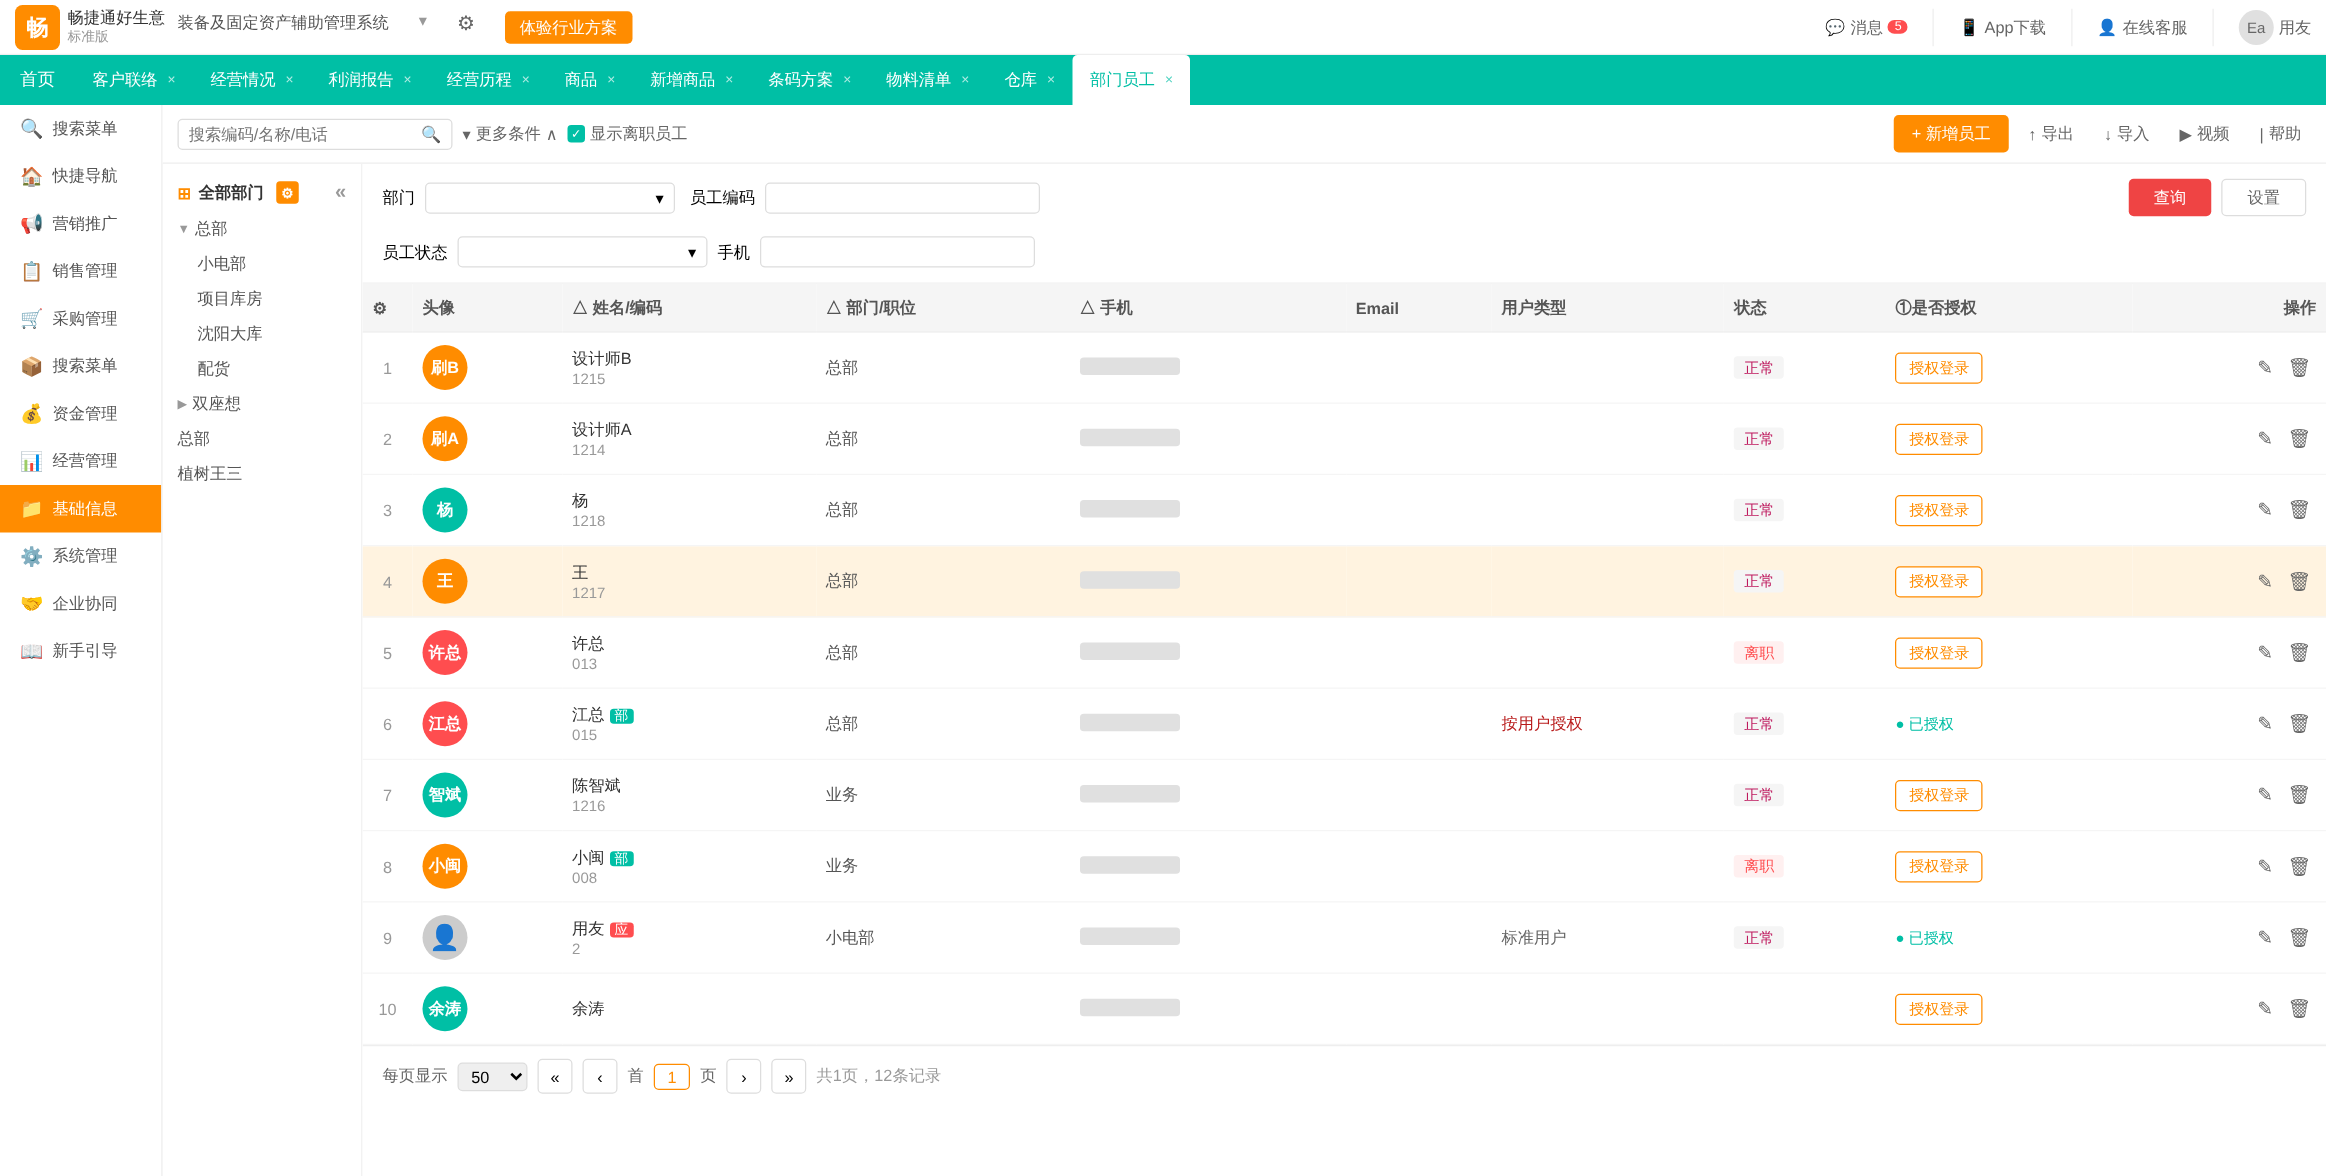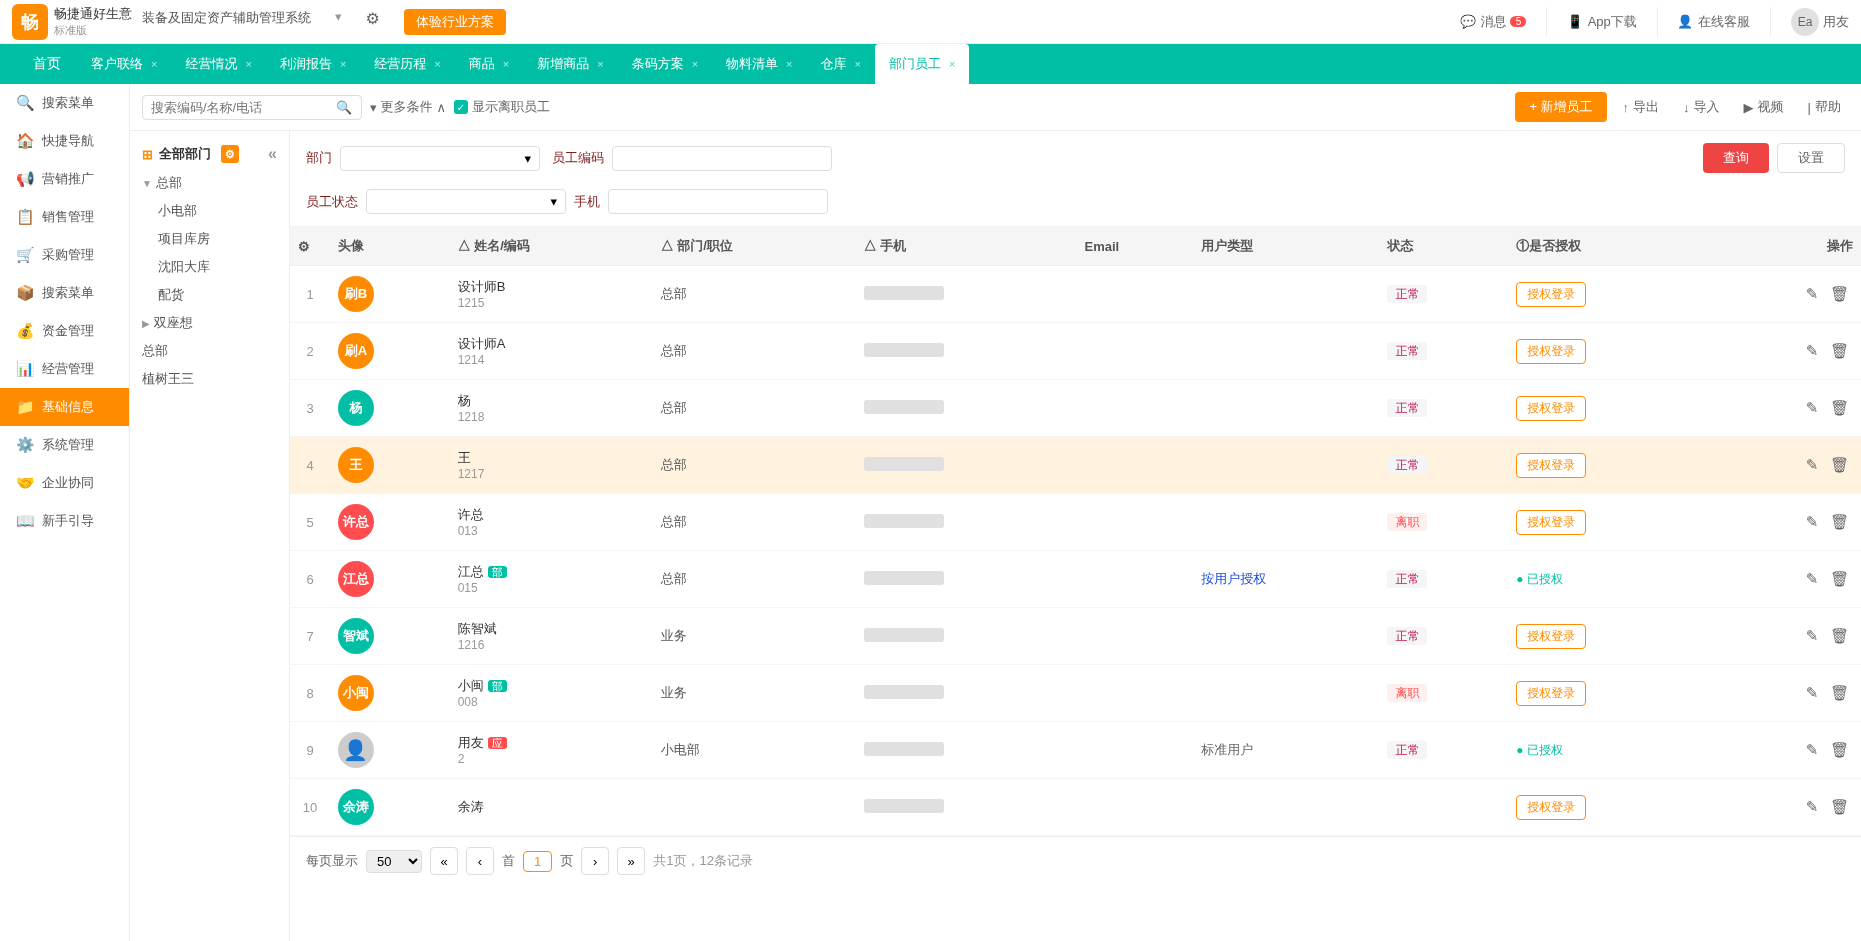--- a/index.html
+++ b/index.html
@@ -10,21 +10,21 @@
     .logo-area { display: flex; align-items: center; gap: 6px; width: 130px; }
     .logo-icon { width: 36px; height: 36px; background: #ff8c00; border-radius: 6px; display: flex; align-items: center; justify-content: center; color: #fff; font-size: 18px; font-weight: bold; }
     .logo-text { font-size: 12px; color: #333; line-height: 1.3; }
     .sys-title { flex: 1; font-size: 13px; color: #555; display: flex; align-items: flex-start; gap: 24px; }
     .top-actions { display: flex; align-items: center; gap: 16px; color: #666; font-size: 13px; }
     .top-action-item { display: flex; align-items: center; gap: 4px; cursor: pointer; }
     .badge { background: #ff4d4f; color: #fff; border-radius: 10px; font-size: 10px; padding: 0 4px; min-width: 16px; text-align: center; }
     .trial-btn { background: #ff8c00; color: #fff; border: none; border-radius: 4px; padding: 4px 12px; cursor: pointer; font-size: 13px; }
 
     
-    .nav-tabs { background: #00bfa5; height: 40px; display: flex; align-items: center; padding: 0 17px; flex-shrink: 0; gap: 0; }
+    .nav-tabs { background: #00bfa5; height: 40px; display: flex; align-items: center; padding: 0 0; flex-shrink: 0; gap: 0; }
     .nav-tab { color: #fff; padding: 0 14px; height: 100%; display: flex; align-items: center; cursor: pointer; font-size: 13px; white-space: nowrap; gap: 4px; }
     .nav-tab.active { background: #fff; color: #00bfa5; border-radius: 4px 4px 0 0; }
     .nav-tab .close-x { font-size: 11px; margin-left: 4px; opacity: 0.7; }
 
     
     .main-layout { display: flex; flex: 1; overflow: hidden; }
 
     
     .sidebar { width: 130px; background: #fff; border-right: 1px solid #eee; flex-shrink: 0; overflow-y: auto; }
     .sidebar-item { display: flex; align-items: center; gap: 8px; padding: 10px 16px; cursor: pointer; color: #555; font-size: 13px; }
@@ -51,21 +51,21 @@
     .dept-header { display: flex; align-items: center; padding: 6px 12px; font-size: 13px; font-weight: bold; color: #333; gap: 6px; }
     .dept-item { padding: 5px 12px 5px 20px; font-size: 13px; color: #555; cursor: pointer; display: flex; align-items: center; gap: 4px; }
     .dept-sub { padding-left: 28px; }
 
     
     .table-area { flex: 1; overflow: auto; background: #fff; }
 
     
     .filter-form { background: #fff; padding: 12px 16px; border-bottom: 1px solid #f0f0f0; display: flex; flex-wrap: wrap; gap: 12px; align-items: center; }
     .filter-row { display: flex; align-items: center; gap: 8px; }
-    .filter-label { color: #7f1d1d; font-size: 13px; white-space: nowrap; }
+    .filter-label { color: #000000; font-size: 13px; white-space: nowrap; }
     .filter-select { border: 1px solid #ddd; border-radius: 4px; padding: 4px 8px; font-size: 13px; min-width: 160px; display: flex; align-items: center; justify-content: space-between; cursor: pointer; }
     .filter-input { border: 1px solid #ddd; border-radius: 4px; padding: 4px 8px; font-size: 13px; width: 220px; }
     .filter-actions { margin-left: auto; display: flex; gap: 8px; }
     .query-btn { background: #ef4444; color: #fff; border: none; border-radius: 4px; padding: 5px 20px; cursor: pointer; font-size: 13px; }
     .set-btn { background: #fff; color: #666; border: 1px solid #ddd; border-radius: 4px; padding: 5px 20px; cursor: pointer; font-size: 13px; }
 
     
     .data-table { width: 100%; border-collapse: collapse; }
     .data-table th { background: #f5f5f5; padding: 10px 8px; text-align: left; font-size: 13px; color: #555; border-bottom: 1px solid #eee; white-space: nowrap; }
     .data-table td { padding: 10px 8px; border-bottom: 1px solid #f5f5f5; font-size: 13px; color: #333; vertical-align: middle; }
@@ -424,21 +424,21 @@
                 <td>
                   <div class="avatar-circle" style="background:#ff4d4f">江总</div>
                 </td>
                 <td>
                   <div style="font-weight:400">江总<span style="background:#00bfa5;color:#fff;border-radius:3px;padding:0 4px;font-size:11px;margin-left:4px;">部</span></div>
                   <div style="color:#999;font-size:12px">015</div>
                 </td>
                 <td style="color: rgb(85, 85, 85);">总部</td>
                 <td><span class="phone-blur"></span></td>
                 <td></td>
-                <td><span style="color:#1d4ed8">按用户授权</span></td>
+                <td><span style="color:#b91c1c">按用户授权</span></td>
                 <td><span class="status-normal">正常</span></td>
                 <td>
                   <span class="authed">● 已授权</span>
                 </td>
                 <td style="text-align: right;">
     <button class="op-btn" title="编辑">✎</button>
     <button class="op-btn" title="删除">🗑</button>
   </td>
               </tr>
               <tr>

